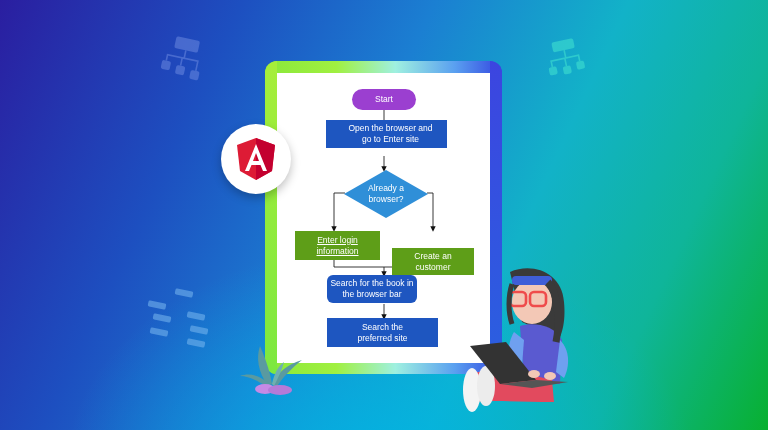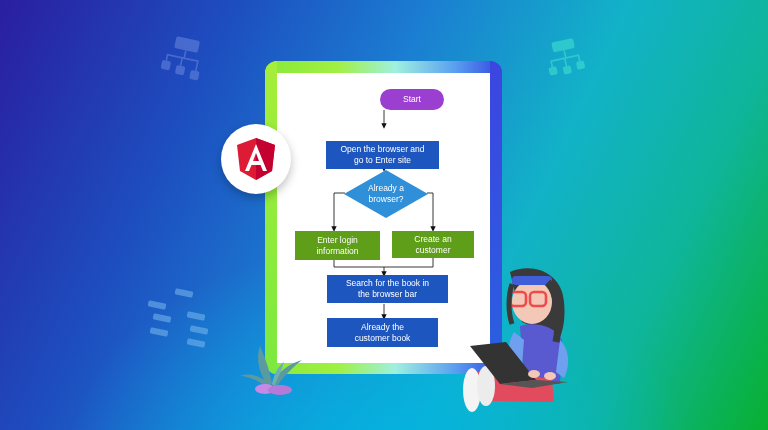--- a/index.html
+++ b/index.html
@@ -15,21 +15,21 @@
       background: linear-gradient(90deg, #8ae83a 0%, #a0f040 30%, #9ff0e0 55%, #5aa0f0 80%, #3346e0 100%); }
     .frame::before { content:""; position:absolute; left:0; top:0; bottom:0; width:12px; border-radius:12px 0 0 12px;
       background: linear-gradient(180deg,#a6ee3a,#7ce840); }
     .frame::after { content:""; position:absolute; right:0; top:0; bottom:0; width:12px; border-radius:0 12px 12px 0;
       background: linear-gradient(180deg,#3c45e0,#2a60e0); }
     .paper { position:absolute; left:277px; top:73px; width:213px; height:290px; background:#ffffff; }
     .fc-box { position:absolute; color:#fff; font-size:8.5px; line-height:11px; text-align:center;
       display:flex; align-items:center; justify-content:center; }
     .blue { background:#1e56c0; }
     .green { background:#5e9e18; }
-    .start { background:#9b3fd0; border-radius:12px;margin-left:28px; }
+    .start { background:#9b3fd0; border-radius:12px; }
     .angular-badge { position:absolute; left:221px; top:124px; width:70px; height:70px; border-radius:50%;
       background:#fff; box-shadow:0 4px 10px rgba(0,0,0,0.25); display:flex; align-items:center; justify-content:center; }
     svg { display:block; }
   </style>
 </head>
 <body>
 
 <div class="bg"></div>
 
 <svg class="deco" style="left:158px;top:36px" width="50" height="46" viewBox="0 0 50 46">
@@ -81,51 +81,51 @@
     <polyline points="57,185 57,194 156,194 156,185"></polyline>
     <line x1="107" y1="194" x2="107" y2="201" marker-end="url(#ah)"></line>
     <line x1="107" y1="231" x2="107" y2="244" marker-end="url(#ah)"></line>
   </g>
 </svg>
 
 <div class="fc-box start" style="left:352px;top:89px;width:64px;height:21px;">
   <span>Start</span>
 </div>
 
-<div class="fc-box blue" style="left:326px;top:141px;width:113px;height:28px;flex-direction:column;">
+<div class="fc-box blue" style="left:326px;top:120px;width:113px;height:28px;flex-direction:column;padding-left:8px;">
   <span>Open the browser and</span>
   <span>go to Enter site</span>
 </div>
 
 <svg class="deco" style="left:344px;top:170px" width="84" height="48" viewBox="0 0 84 48">
   <polygon points="42,0 84,24 42,48 0,24" fill="#2f8fd8"></polygon>
 </svg>
 <div class="fc-box" style="left:350px;top:182px;width:72px;height:24px;flex-direction:column;">
   <span>Already a</span>
   <span>browser?</span>
 </div>
 
-<div class="fc-box green" style="left:295px;top:231px;width:85px;height:29px;flex-direction:column;">
+<div class="fc-box green" style="left:295px;top:231px;width:85px;height:29px;flex-direction:column;text-decoration:underline;">
   <span>Enter login</span>
   <span>information</span>
 </div>
 
-<div class="fc-box green" style="left:392px;top:231px;width:82px;height:27px;flex-direction:column;">
+<div class="fc-box green" style="left:392px;top:248px;width:82px;height:27px;flex-direction:column;">
   <span>Create an</span>
   <span>customer</span>
 </div>
 
-<div class="fc-box blue" style="left:327px;top:275px;width:121px;height:28px;flex-direction:column;">
+<div class="fc-box blue" style="left:327px;top:275px;width:90px;height:28px;flex-direction:column;border-radius:6px;">
   <span>Search for the book in</span>
   <span>the browser bar</span>
 </div>
 
 <div class="fc-box blue" style="left:327px;top:318px;width:111px;height:29px;flex-direction:column;">
-  <span>Already the</span>
-  <span>customer book</span>
+  <span>Search the</span>
+  <span>preferred site</span>
 </div>
 
 <div class="angular-badge">
   <svg width="40" height="44" viewBox="0 0 40 44">
     <polygon points="20,1 39,8 36,34 20,43 4,34 1,8" fill="#dd1b35"></polygon>
     <polygon points="20,1 39,8 36,34 20,43" fill="#c3002f"></polygon>
     <path d="M20 7 L9 34 H13 L15.5 28 H24.5 L27 34 H31 Z M17 24 L20 16 L23 24 Z" fill="#ffffff"></path>
   </svg>
 </div>
 

